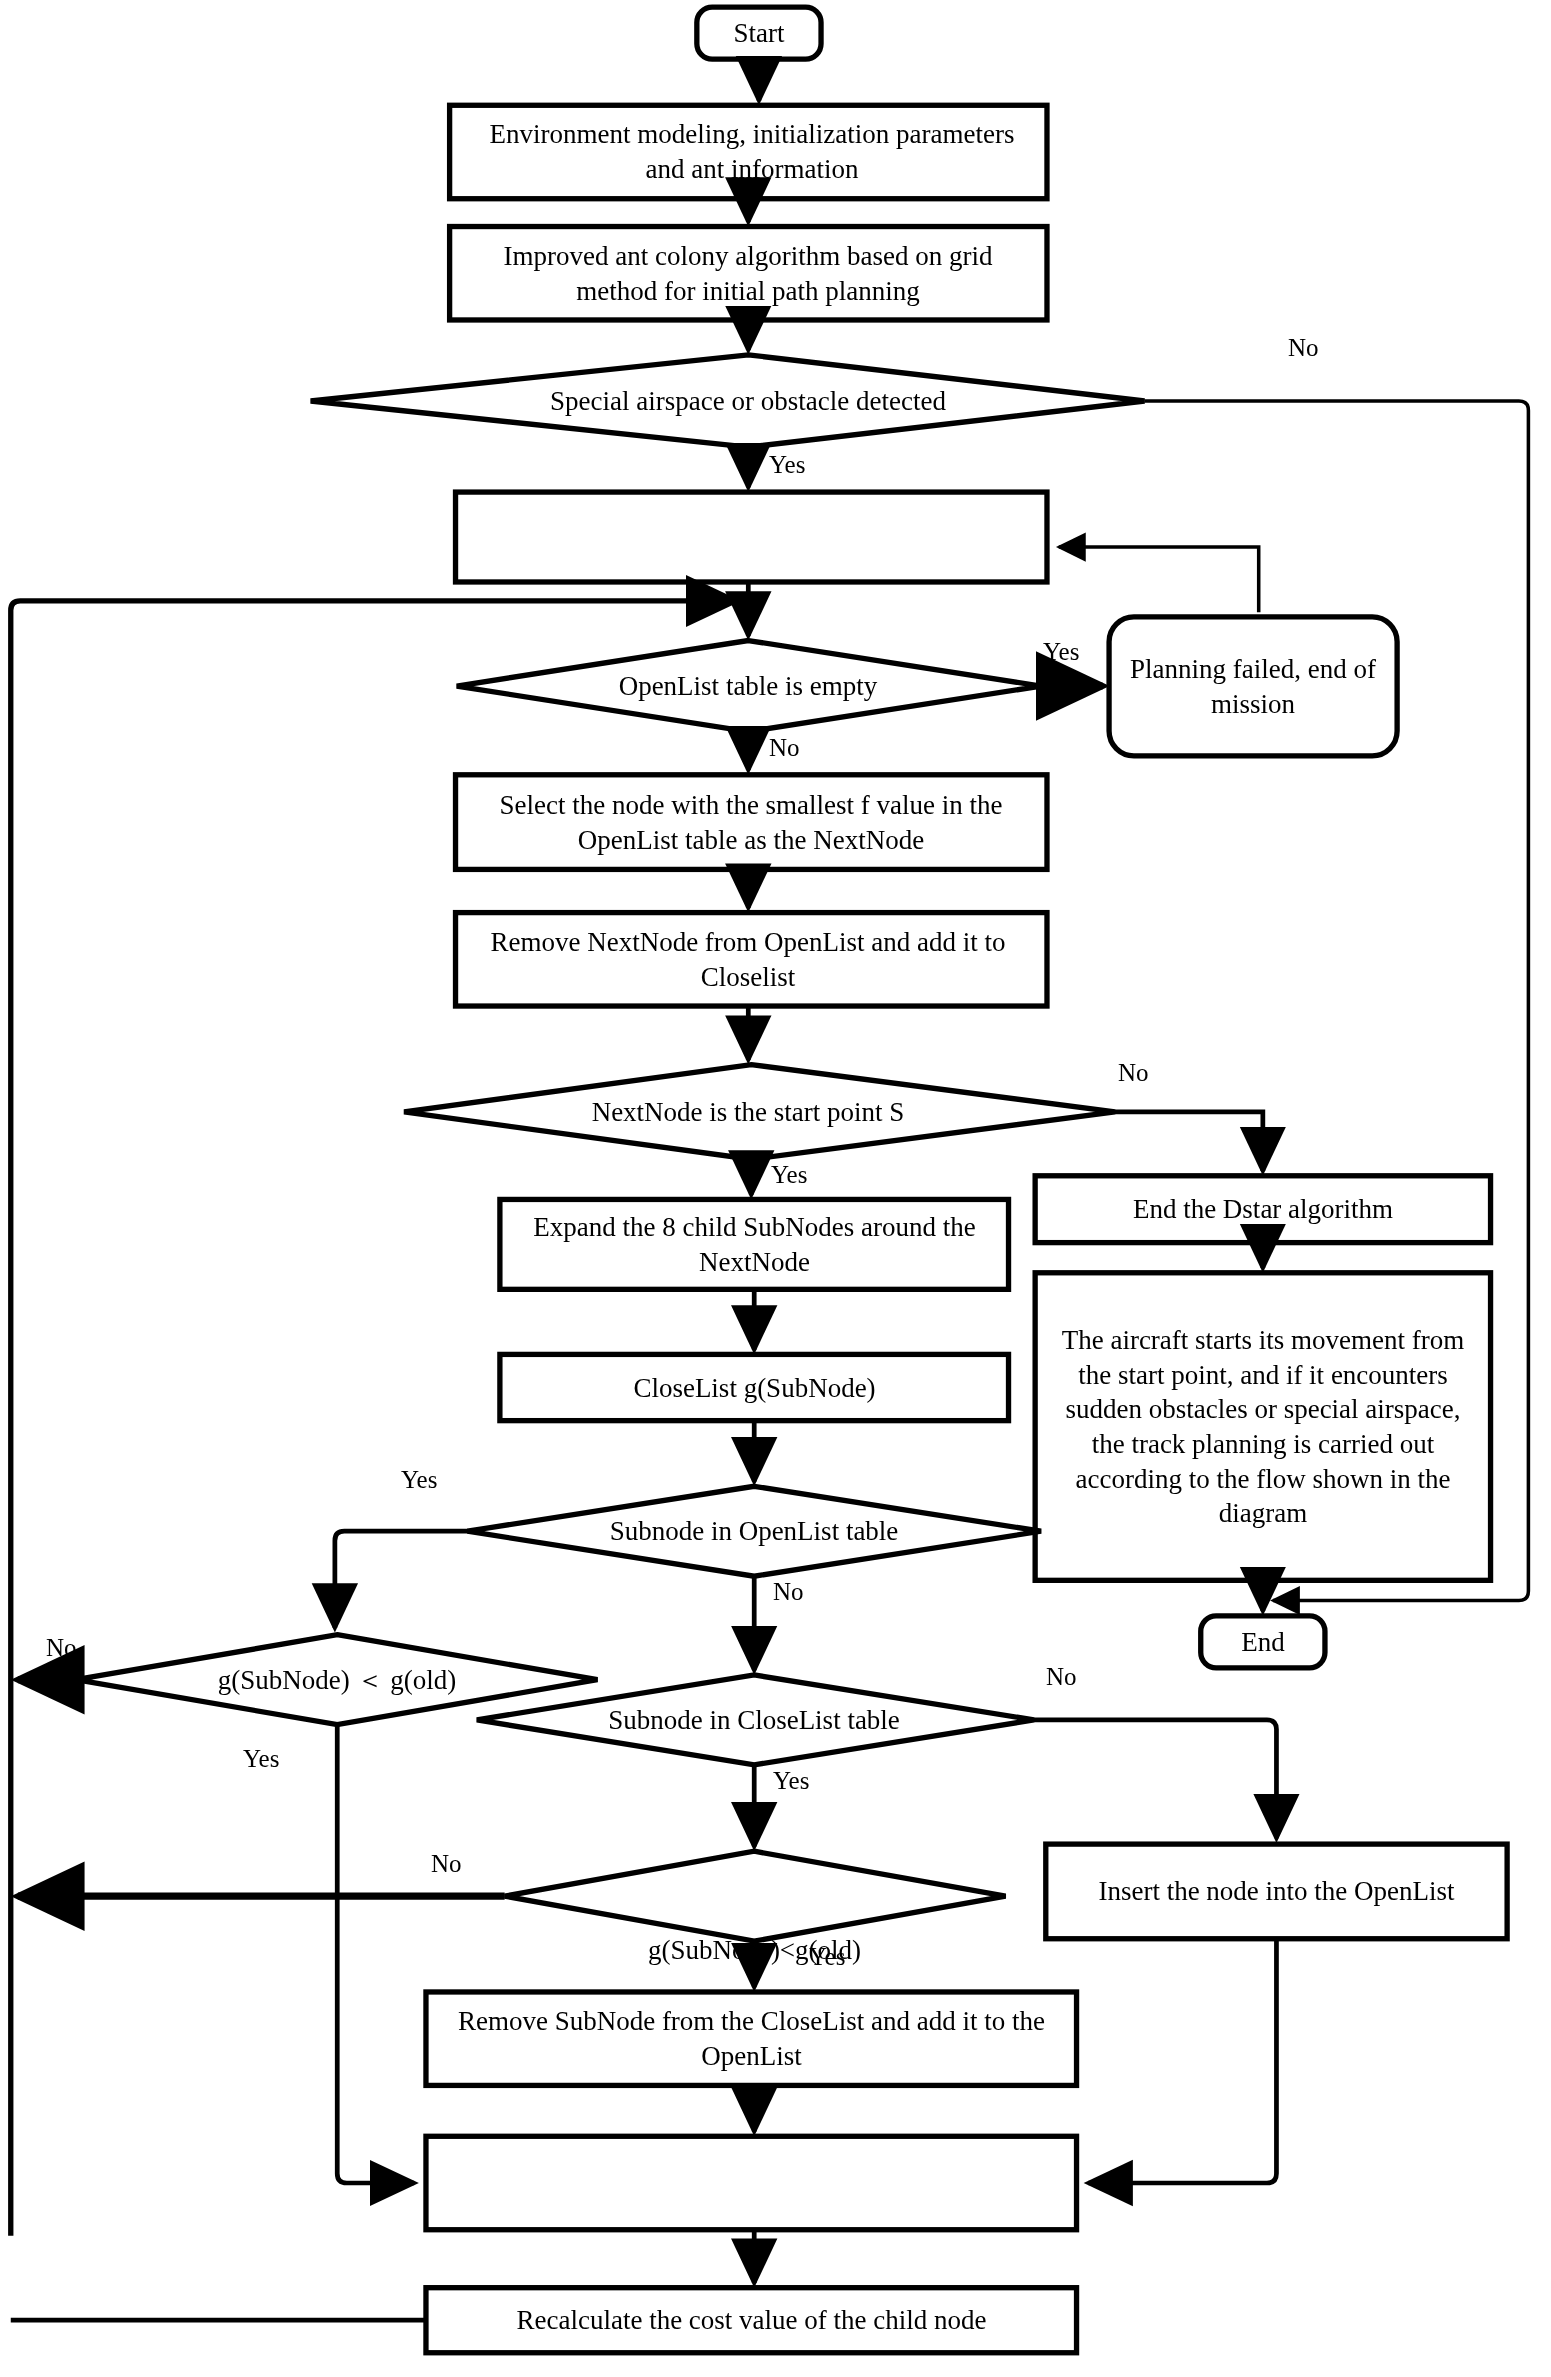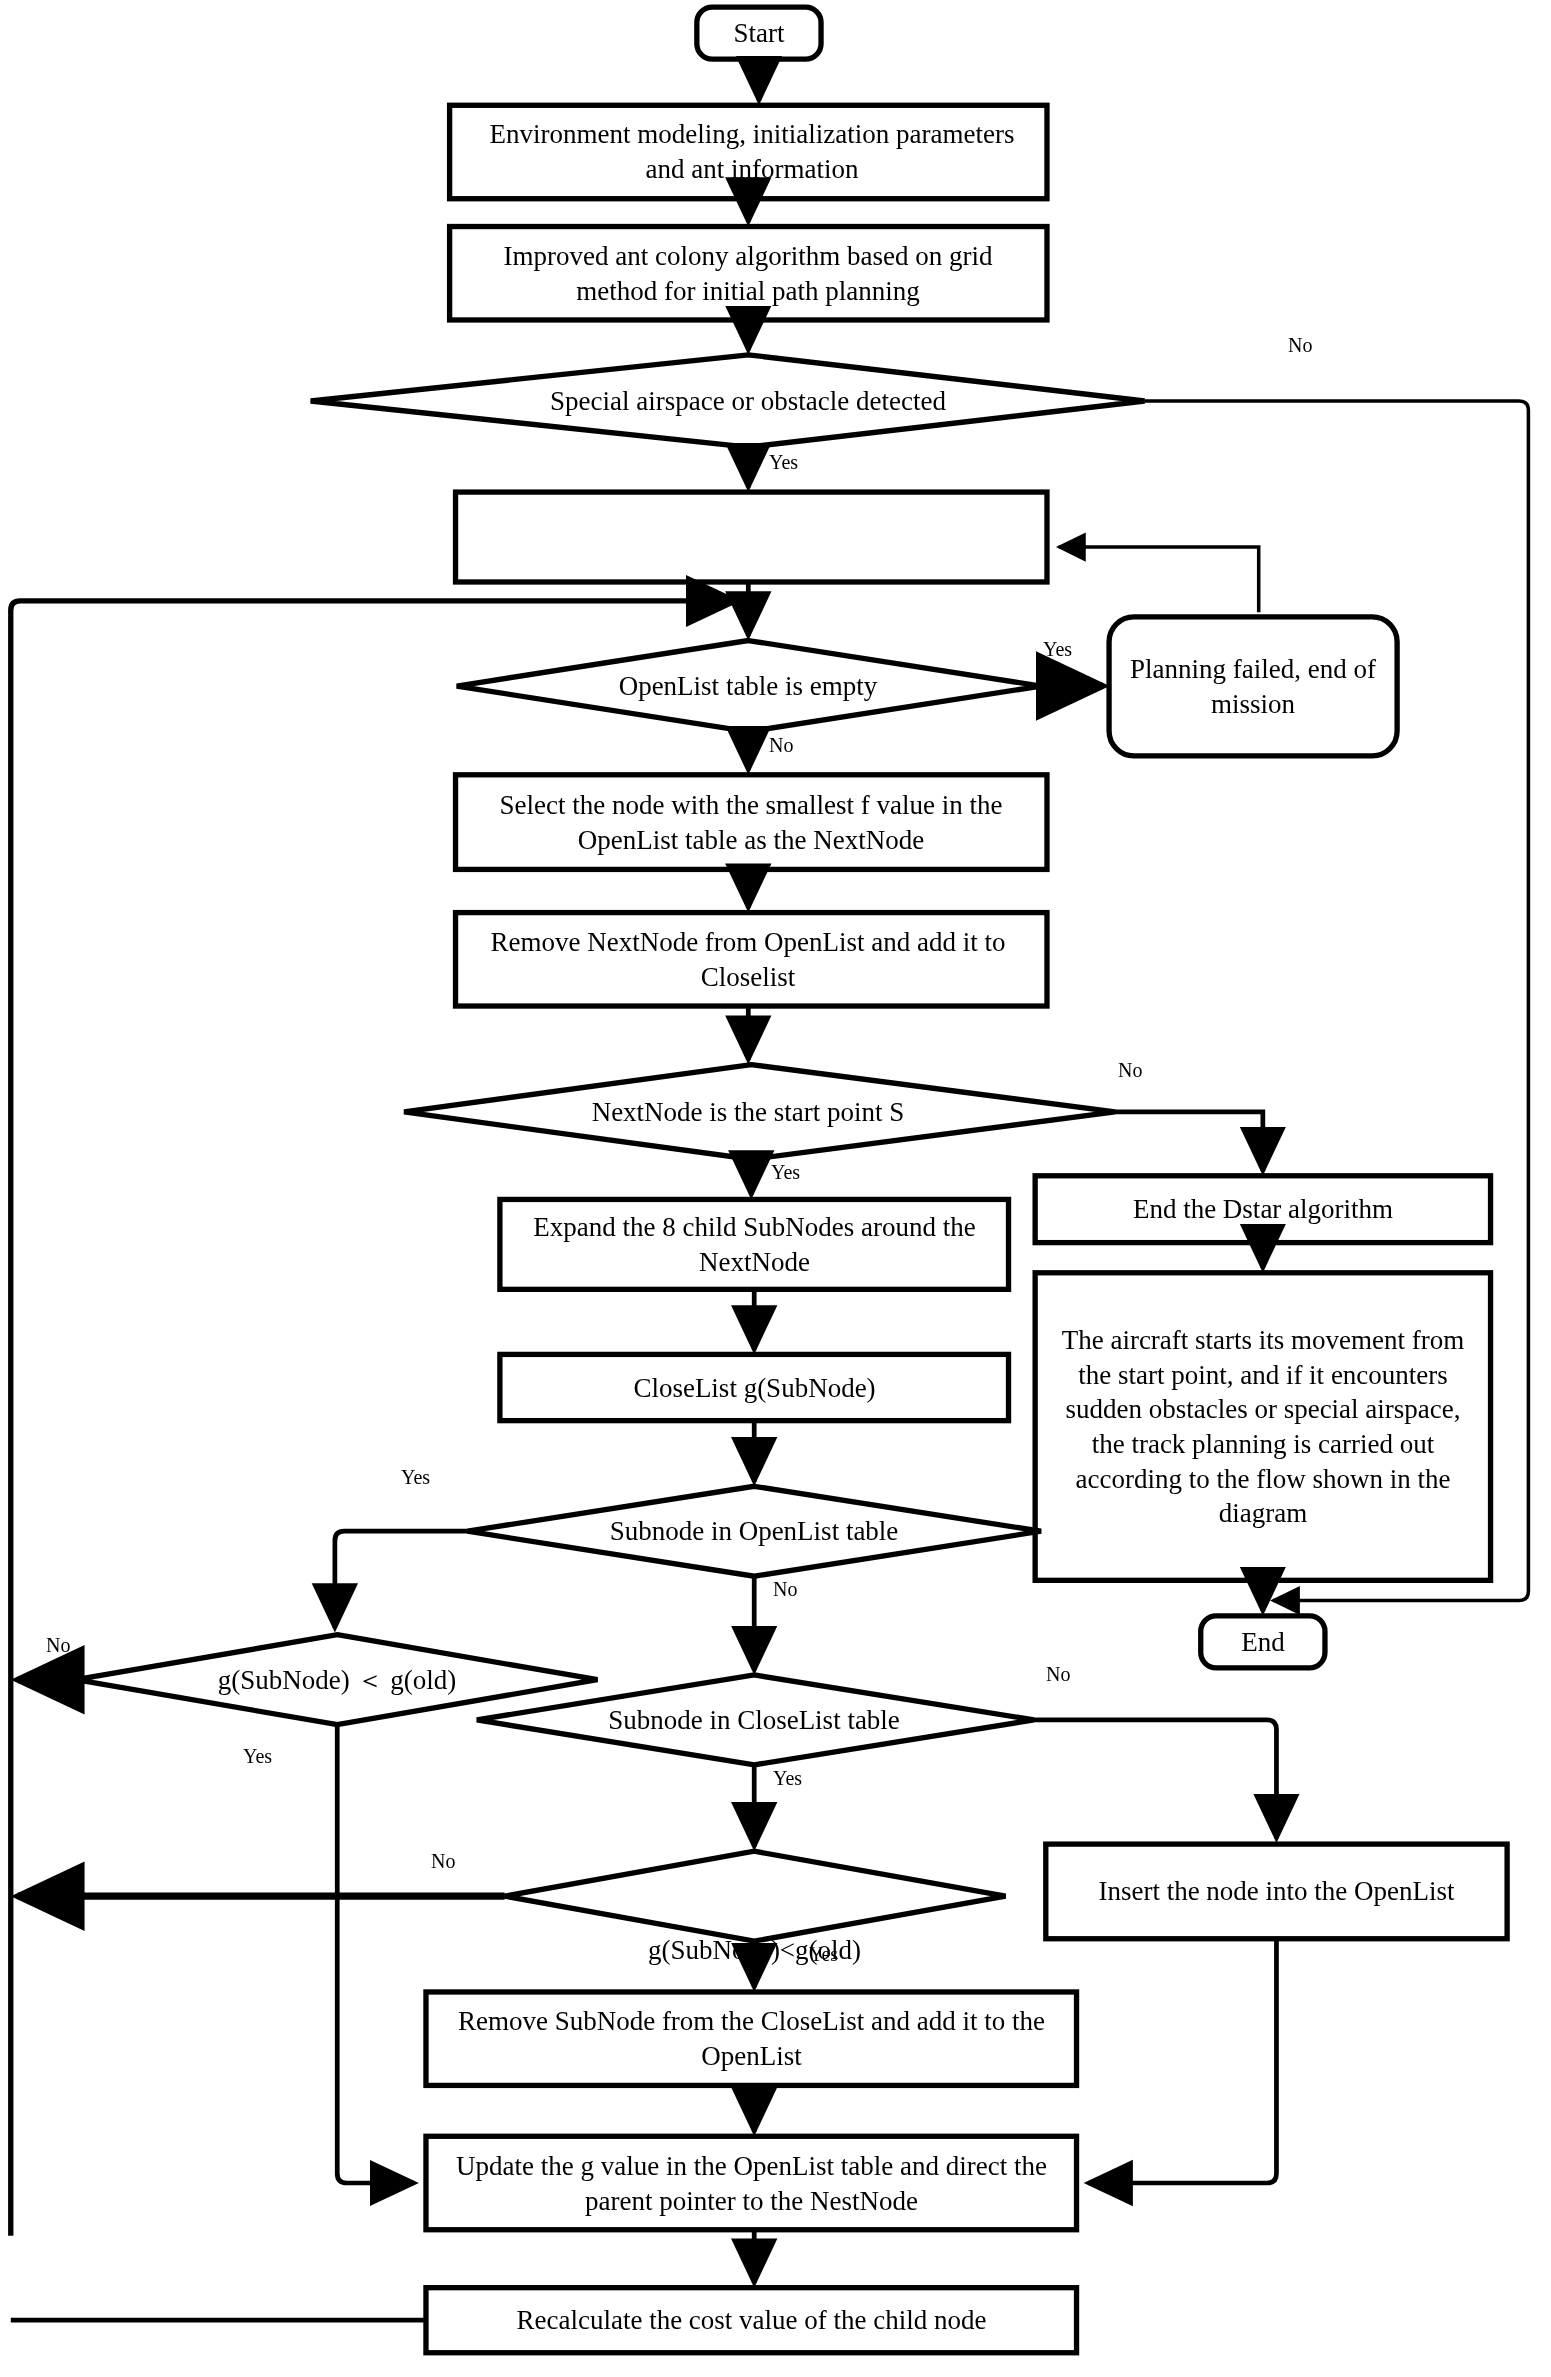--- a/index.html
+++ b/index.html
@@ -2,21 +2,21 @@
 <html style="font-size:9.5px"><head>
 <meta charset="utf-8">
 <style>
   html,body{margin:0;padding:0;background:#ffffff;}
   #root{position:relative;width:1551px;height:2377px;background:#ffffff;
         font-family:"Liberation Serif","DejaVu Serif",serif;}
   svg{position:absolute;left:0;top:0;width:1551px;height:2377px;}
   .nodeText{position:absolute;display:flex;align-items:center;justify-content:center;
             text-align:center;color:#000;line-height:1.28;font-size:27px;
             font-family:"Liberation Serif","DejaVu Serif",serif;pointer-events:none;}
-  .edgeLabel{position:absolute;color:#000;font-size:20px;white-space:nowrap;
+  .edgeLabel{position:absolute;color:#000;font-size:25px;white-space:nowrap;
              font-family:"Liberation Serif","DejaVu Serif",serif;}
 </style>
 </head>
 <body>
 
 <div id="root">
 
 <svg viewBox="0 0 2622 4019">
   <defs>
     <marker id="ah" markerWidth="9" markerHeight="9" refX="7.6" refY="4.5" orient="auto" markerUnits="strokeWidth">
@@ -214,23 +214,20 @@
     </div>
 
 <div class="nodeText" style="left:1053px;top:1844px;width:447px;height:95px;">
   <span>Insert the node into the OpenList</span>
     </div>
 
 <div class="nodeText" style="left:438px;top:1992px;width:627px;height:93px;">
   <span>Remove SubNode from the CloseList and add it to the OpenList</span>
     </div>
 
-<div class="nodeText" style="left:438px;top:2137px;width:627px;height:93px;">
-  <span>Update the g value in the OpenList table and direct the parent pointer to the NestNode</span>
-    </div>
 
 <div class="nodeText" style="left:438px;top:2288px;width:627px;height:65px;">
   <span>Recalculate the cost value of the child node</span>
     </div>
 
 <div class="edgeLabel" style="left:1288px;top:334px;">No</div>
 <div class="edgeLabel" style="left:769px;top:451px;">Yes</div>
 <div class="edgeLabel" style="left:1043px;top:638px;">Yes</div>
 <div class="edgeLabel" style="left:769px;top:734px;">No</div>
 <div class="edgeLabel" style="left:1118px;top:1059px;">No</div>

